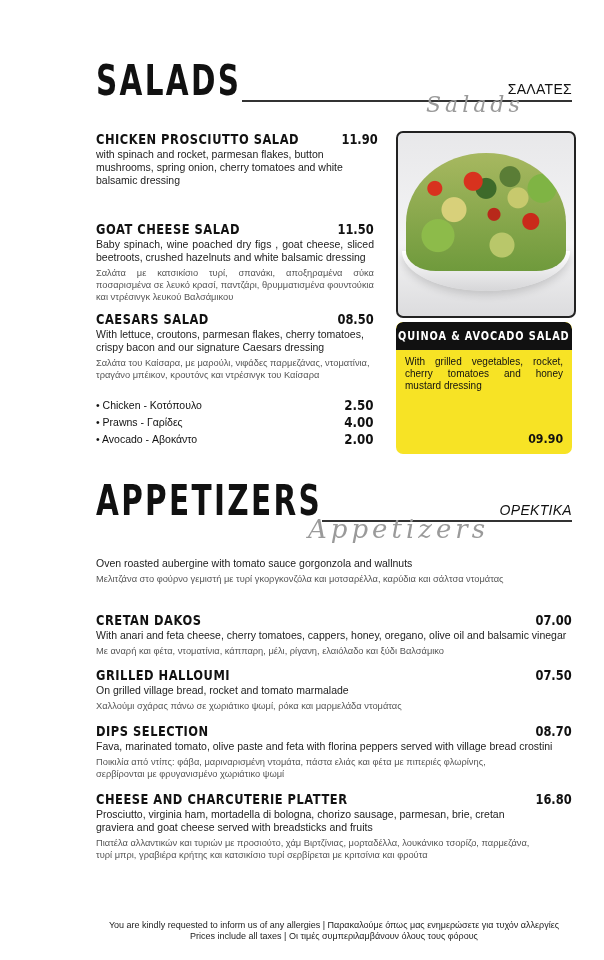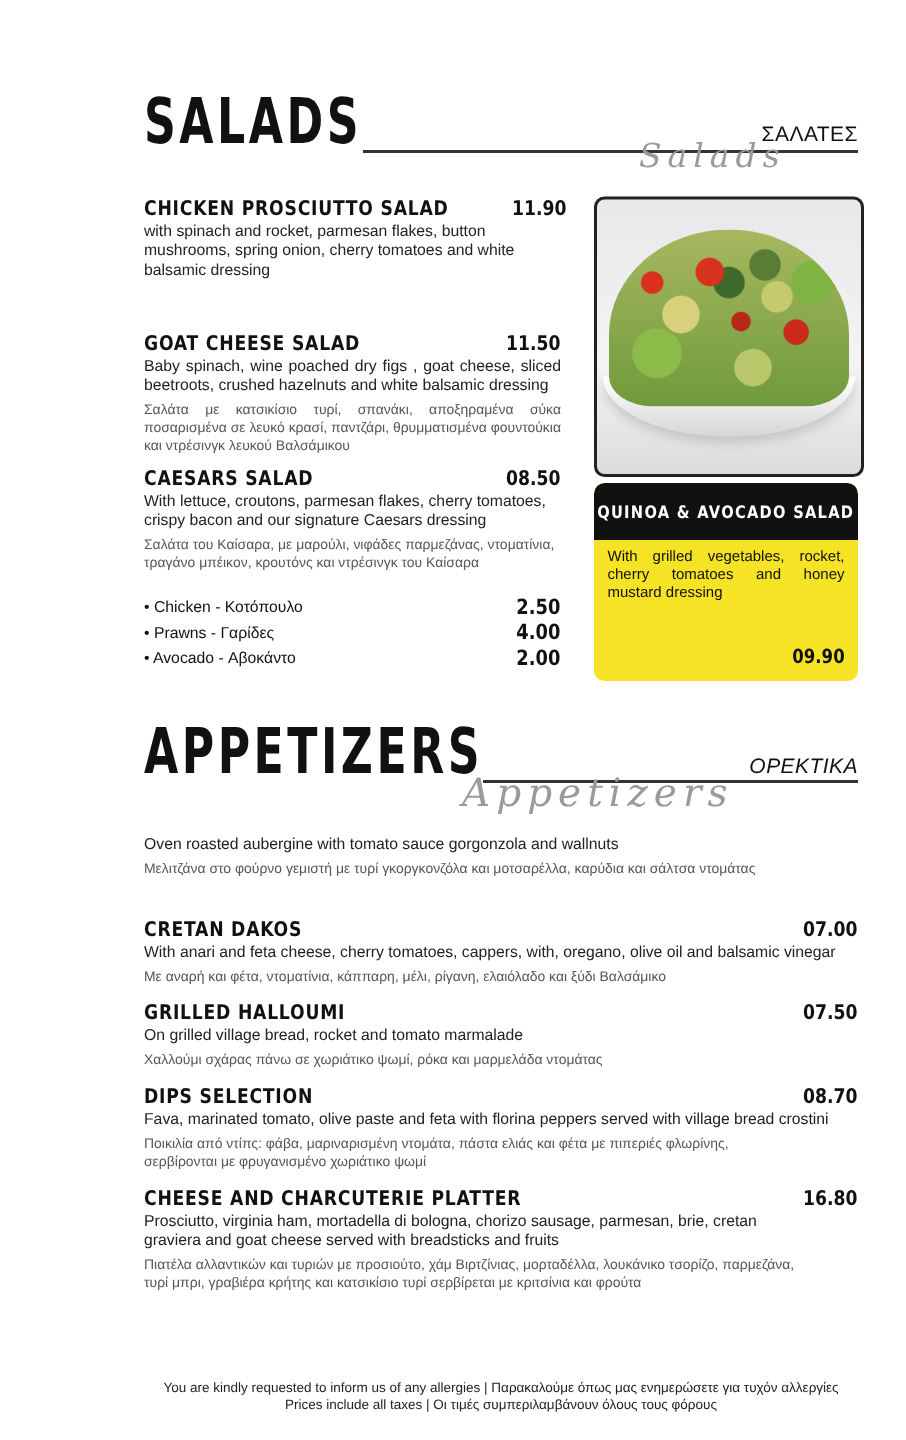--- a/index.html
+++ b/index.html
@@ -28,21 +28,21 @@
       radial-gradient(circle at 55% 52%,#b8281a 0 6px,transparent 7px),
       radial-gradient(circle at 30% 48%,#d8d07a 0 12px,transparent 13px),
       radial-gradient(circle at 70% 38%,#c7c96d 0 10px,transparent 11px),
       radial-gradient(circle at 60% 78%,#b9c76a 0 12px,transparent 13px),
       radial-gradient(circle at 20% 70%,#8dbb4a 0 16px,transparent 17px),
       radial-gradient(circle at 85% 30%,#7fb444 0 14px,transparent 15px),
       radial-gradient(circle at 50% 30%,#3d6a2a 0 10px,transparent 11px),
       radial-gradient(circle at 65% 20%,#5a7d36 0 10px,transparent 11px),
       linear-gradient(180deg,#a7b860,#6f9a3c);}
   .feature{position:absolute;left:396px;top:322px;width:176px;height:132px;border-radius:7px;overflow:hidden;background:#f7e325;}
-  .feature-head{height:38px;background:#111;display:flex;align-items:center;justify-content:center;border-radius:7px 7px 0 0;}
+  .feature-head{height:28px;background:#111;display:flex;align-items:center;justify-content:center;border-radius:7px 7px 0 0;}
   .feature-title{color:#fff;font-family:"DejaVu Sans",sans-serif;font-weight:bold;font-size:11.5px;letter-spacing:1px;transform:scaleX(0.85);white-space:nowrap;}
   .feature-body{padding:6px 9px 0 9px;}
   .feature-en{font-size:10px;color:#111;line-height:12px;text-align:justify;}
   .feature-gr{font-size:9.5px;color:#222;line-height:12px;margin-top:3px;text-align:justify;}
   .feature-price{position:absolute;right:9px;bottom:8px;font-family:"DejaVu Sans",sans-serif;font-weight:bold;font-size:13px;color:#111;transform:scaleX(0.85);transform-origin:right;}
   .footer{position:absolute;left:96px;width:476px;top:920px;text-align:center;font-size:9px;color:#222;line-height:11px;}
 </style>
 </head>
 <body>
 
@@ -117,21 +117,21 @@
 <div class="item" style="top:556px;width:476px;">
   <div class="en">Oven roasted aubergine with tomato sauce gorgonzola and wallnuts</div>
   <div class="gr">Μελιτζάνα στο φούρνο γεμιστή με τυρί γκοργκονζόλα και μοτσαρέλλα, καρύδια και σάλτσα ντομάτας</div>
 </div>
 
 <div class="item" style="top:612px;width:476px;">
   <div class="item-row">
     <span class="item-name">CRETAN DAKOS</span>
     <span class="item-price">07.00</span>
   </div>
-  <div class="en">With anari and feta cheese, cherry tomatoes, cappers, with, oregano, olive oil and balsamic vinegar</div>
+  <div class="en">With anari and feta cheese, cherry tomatoes, cappers, honey, oregano, olive oil and balsamic vinegar</div>
   <div class="gr">Με αναρή και φέτα, ντοματίνια, κάππαρη, μέλι, ρίγανη, ελαιόλαδο και ξύδι Βαλσάμικο</div>
 </div>
 
 <div class="item" style="top:667px;width:476px;">
   <div class="item-row">
     <span class="item-name">GRILLED HALLOUMI</span>
     <span class="item-price">07.50</span>
   </div>
   <div class="en">On grilled village bread, rocket and tomato marmalade</div>
   <div class="gr">Χαλλούμι σχάρας πάνω σε χωριάτικο ψωμί, ρόκα και μαρμελάδα ντομάτας</div>

